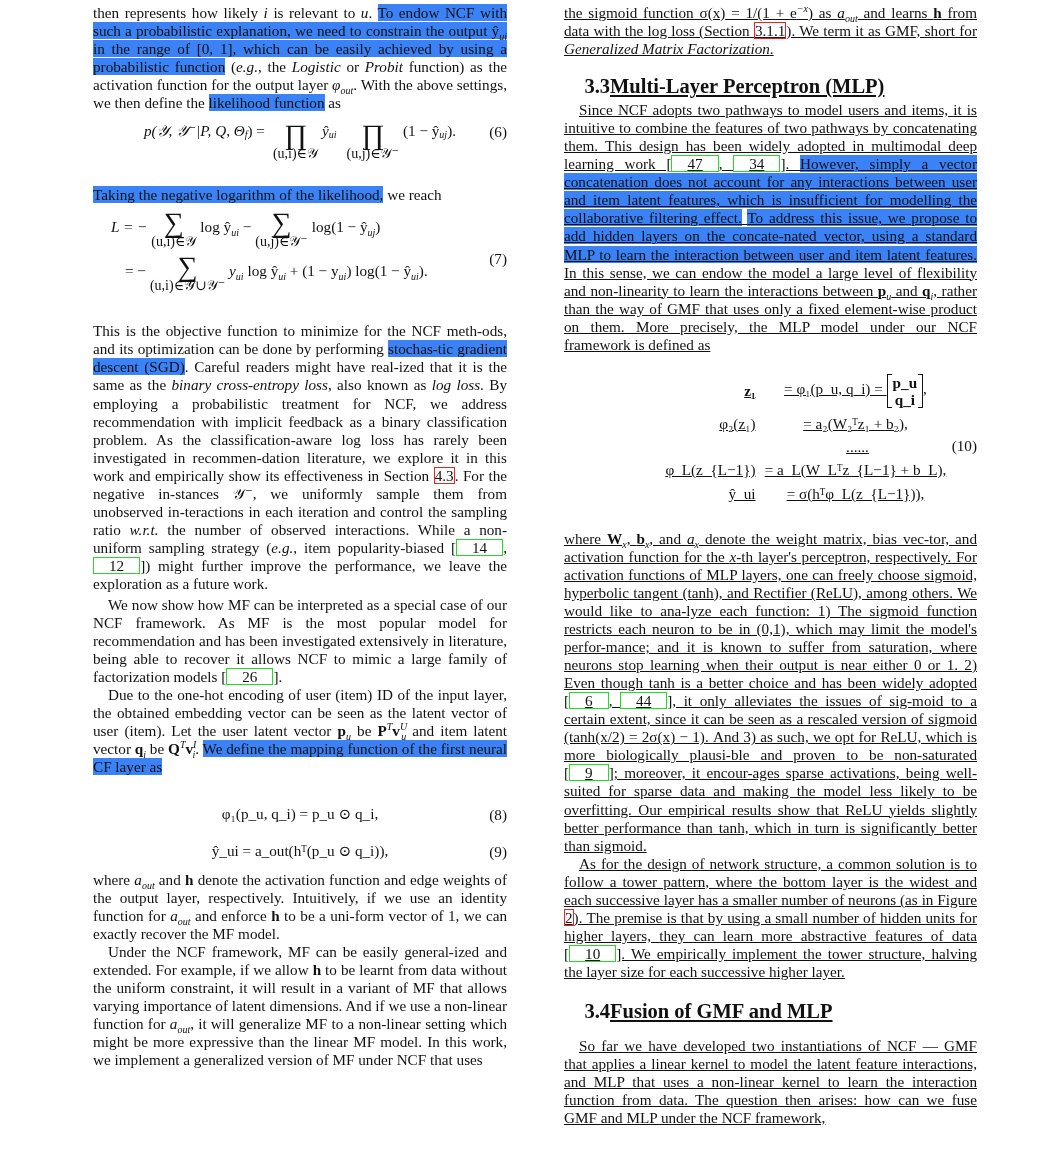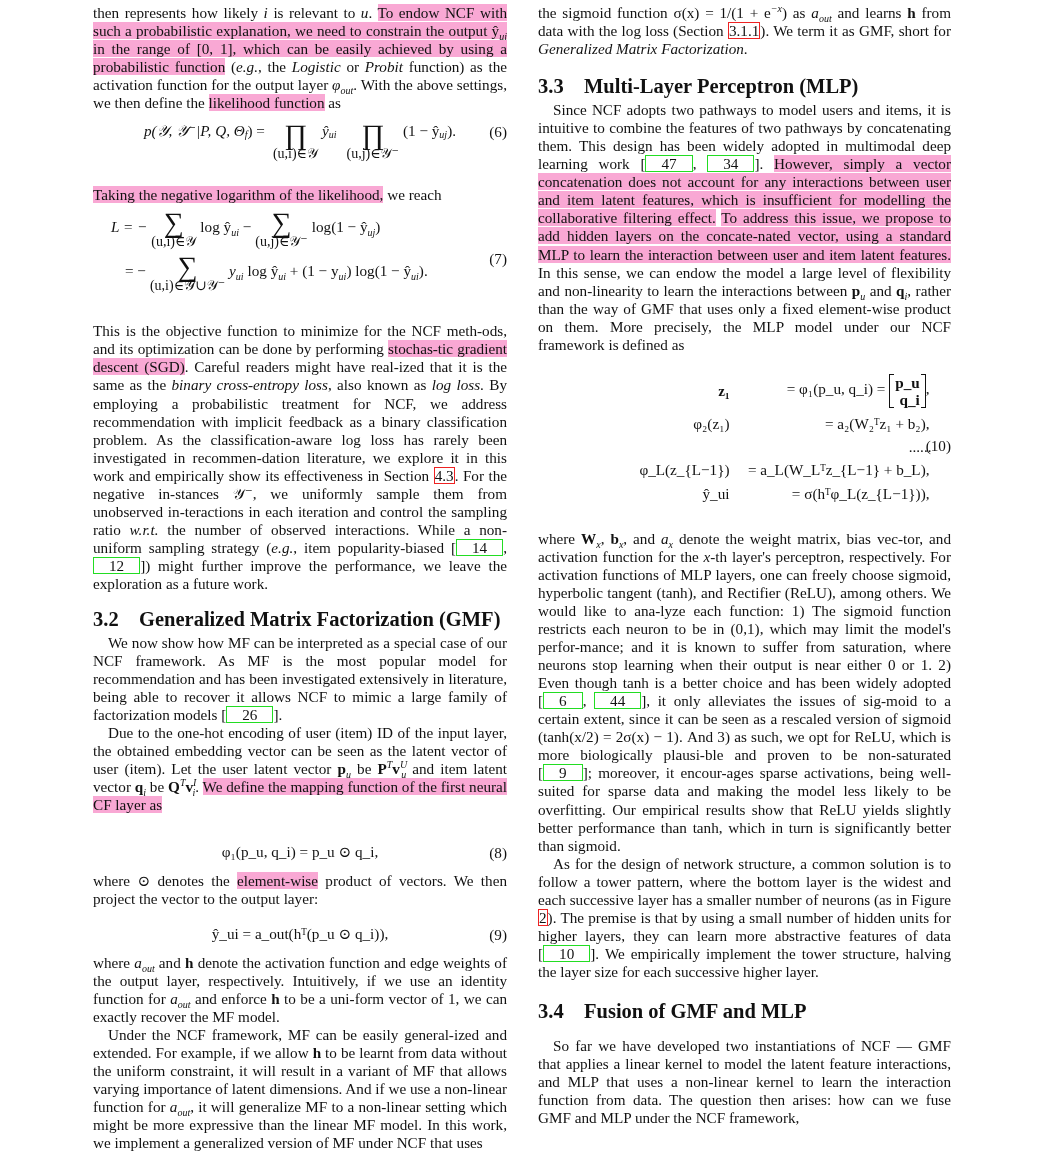--- a/index.html
+++ b/index.html
@@ -8,54 +8,54 @@
     font-family: "DejaVu Serif", "Liberation Serif", serif;
     color: #111;
   }
   .col {
     position: absolute; top: 0;
     font-family: "Liberation Serif", "DejaVu Serif", serif;
     font-size: 15.2px; line-height: 18.05px;
     text-align: justify; hyphens: manual;
   }
   .col-left { left: 93px; width: 414px; }
-  .col-right { left: 538px; width: 413px; }
+  .col-right { left: 564px; width: 413px; text-decoration: underline; }
   p { margin: 0; }
   .indent { text-indent: 15px; }
-  .hl { background: #f9a8d4; }
+  .hl { background: #3b82f6; }
   .ref-green { outline: 1.6px solid #22dd22; outline-offset: -1px; padding: 0 16px; }
   .ref-red { outline: 1.6px solid #ee2222; outline-offset: -1px; padding: 0 1px; }
   i, .m { font-style: italic; }
   b.v { font-weight: bold; font-style: normal; }
   .eq {
     position: relative; text-align: center; margin: 0;
     font-family: "Liberation Serif", "DejaVu Serif", serif;
   }
   .eq .num { position: absolute; right: 0; top: 50%; transform: translateY(-50%); }
   .sum-block { display: inline-flex; flex-direction: column; align-items: center; vertical-align: middle; margin: 0 4px; }
   .sum-block .op { font-size: 28px; line-height: 26px; }
   .sum-block .lim { font-size: 14px; line-height: 12px; }
   .heading {
     font-family: "Liberation Serif", "DejaVu Serif", serif;
     font-weight: bold; font-size: 20.5px; line-height: 24px;
     text-align: left; margin: 0;
   }
-  .heading .hnum { display: inline-block; width: 46px; }
+  .heading .hnum { display: inline-block; width: 46px; text-align: right; }
   sub, sup { font-size: 10px; line-height: 0; }
   .matrix {
     display: inline-flex; flex-direction: column; vertical-align: middle;
     border-left: 1.3px solid #111; border-right: 1.3px solid #111;
     padding: 0 5px; line-height: 17px; position: relative;
   }
   .matrix::before, .matrix::after { content: ""; position: absolute; width: 4px; top: 0; bottom: 0; border-top: 1.3px solid #111; border-bottom: 1.3px solid #111; }
   .matrix::before { left: 0; }
   .matrix::after { right: 0; }
   .eq-row { display: flex; justify-content: center; }
   .eq-lhs { width: 170px; text-align: right; }
-  .eq-rhs { width: 200px; text-align: right; }
+  .eq-rhs { width: 200px; text-align: center; }
 </style>
 </head>
 <body>
 
 <div class="col col-left">
 
   <p style="margin-top:4px;"><span>then represents how likely </span><i>i</i><span> is relevant to </span><i>u</i><span>. </span><span class="hl"><span>To endow NCF with such a probabilistic explanation, we need to constrain the output ŷ</span><sub class="m">ui</sub><span> in the range of [0, 1], which can be easily achieved by using a probabilistic function</span></span><span> (</span><i>e.g.</i><span>, the </span><i>Logistic</i><span> or </span><i>Probit</i><span> function) as the activation function for the output layer </span><i>φ</i><sub class="m">out</sub><span>. With the above settings, we then define the </span><span class="hl">likelihood function</span><span> as</span></p>
 
   <div class="eq" style="margin-top:6px;height:46px;">
     <span style="display:inline-flex;align-items:flex-start;padding-top:4px;">
@@ -101,32 +101,30 @@
           <span class="op">∑</span>
           <span class="lim">(u,i)∈𝒴∪𝒴⁻</span>
         </span>
       <span style="padding-top:8px;"><i>y</i><sub class="m">ui</sub><span> log ŷ</span><sub class="m">ui</sub><span> + (1 − y</span><sub class="m">ui</sub><span>) log(1 − ŷ</span><sub class="m">ui</sub><span>).</span></span>
     </div>
     <span class="num">(7)</span>
   </div>
 
   <p style="margin-top:14px;"><span>This is the objective function to minimize for the NCF meth-ods, and its optimization can be done by performing </span><span class="hl">stochas-tic gradient descent (SGD)</span><span>. Careful readers might have real-ized that it is the same as the </span><i>binary cross-entropy loss</i><span>, also known as </span><i>log loss</i><span>. By employing a probabilistic treatment for NCF, we address recommendation with implicit feedback as a binary classification problem. As the classification-aware log loss has rarely been investigated in recommen-dation literature, we explore it in this work and empirically show its effectiveness in Section </span><span class="ref-red">4.3</span><span>. For the negative in-stances 𝒴⁻, we uniformly sample them from unobserved in-teractions in each iteration and control the sampling ratio </span><i>w.r.t.</i><span> the number of observed interactions. While a non-uniform sampling strategy (</span><i>e.g.</i><span>, item popularity-biased [</span><span class="ref-green">14</span><span>, </span><span class="ref-green">12</span><span>]) might further improve the performance, we leave the exploration as a future work.</span></p>
 
-  <h2 class="heading" style="margin-top:14px;"><span class="hnum">3.2</span><span>Generalized Matrix Factorization (GMF)</span></h2>
 
   <p class="indent" style="margin-top:3px;"><span>We now show how MF can be interpreted as a special case of our NCF framework. As MF is the most popular model for recommendation and has been investigated extensively in literature, being able to recover it allows NCF to mimic a large family of factorization models [</span><span class="ref-green">26</span><span>].</span></p>
 
   <p class="indent"><span>Due to the one-hot encoding of user (item) ID of the input layer, the obtained embedding vector can be seen as the latent vector of user (item). Let the user latent vector </span><b class="v">p</b><sub class="m">u</sub><span> be </span><b class="v">P</b><sup class="m">T</sup><b class="v">v</b><sup class="m">U</sup><sub class="m" style="margin-left:-6px;">u</sub><span> and item latent vector </span><b class="v">q</b><sub class="m">i</sub><span> be </span><b class="v">Q</b><sup class="m">T</sup><b class="v">v</b><sup class="m">I</sup><sub class="m" style="margin-left:-4px;">i</sub><span>. </span><span class="hl">We define the mapping function of the first neural CF layer as</span></p>
 
   <div class="eq" style="margin-top:28px;height:20px;">
     <span>φ₁(p_u, q_i) = p_u ⊙ q_i,</span>
     <span class="num">(8)</span>
   </div>
 
-  <p style="margin-top:9px;"><span>where ⊙ denotes the </span><span class="hl">element-wise</span><span> product of vectors. We then project the vector to the output layer:</span></p>
 
   <div class="eq" style="margin-top:17px;height:20px;">
     <span>ŷ_ui = a_out(hᵀ(p_u ⊙ q_i)),</span>
     <span class="num">(9)</span>
   </div>
 
   <p style="margin-top:9px;"><span>where </span><i>a</i><sub class="m">out</sub><span> and </span><b class="v">h</b><span> denote the activation function and edge weights of the output layer, respectively. Intuitively, if we use an identity function for </span><i>a</i><sub class="m">out</sub><span> and enforce </span><b class="v">h</b><span> to be a uni-form vector of 1, we can exactly recover the MF model.</span></p>
 
   <p class="indent"><span>Under the NCF framework, MF can be easily general-ized and extended. For example, if we allow </span><b class="v">h</b><span> to be learnt from data without the uniform constraint, it will result in a variant of MF that allows varying importance of latent dimensions. And if we use a non-linear function for </span><i>a</i><sub class="m">out</sub><span>, it will generalize MF to a non-linear setting which might be more expressive than the linear MF model. In this work, we implement a generalized version of MF under NCF that uses</span></p>
 </div>

